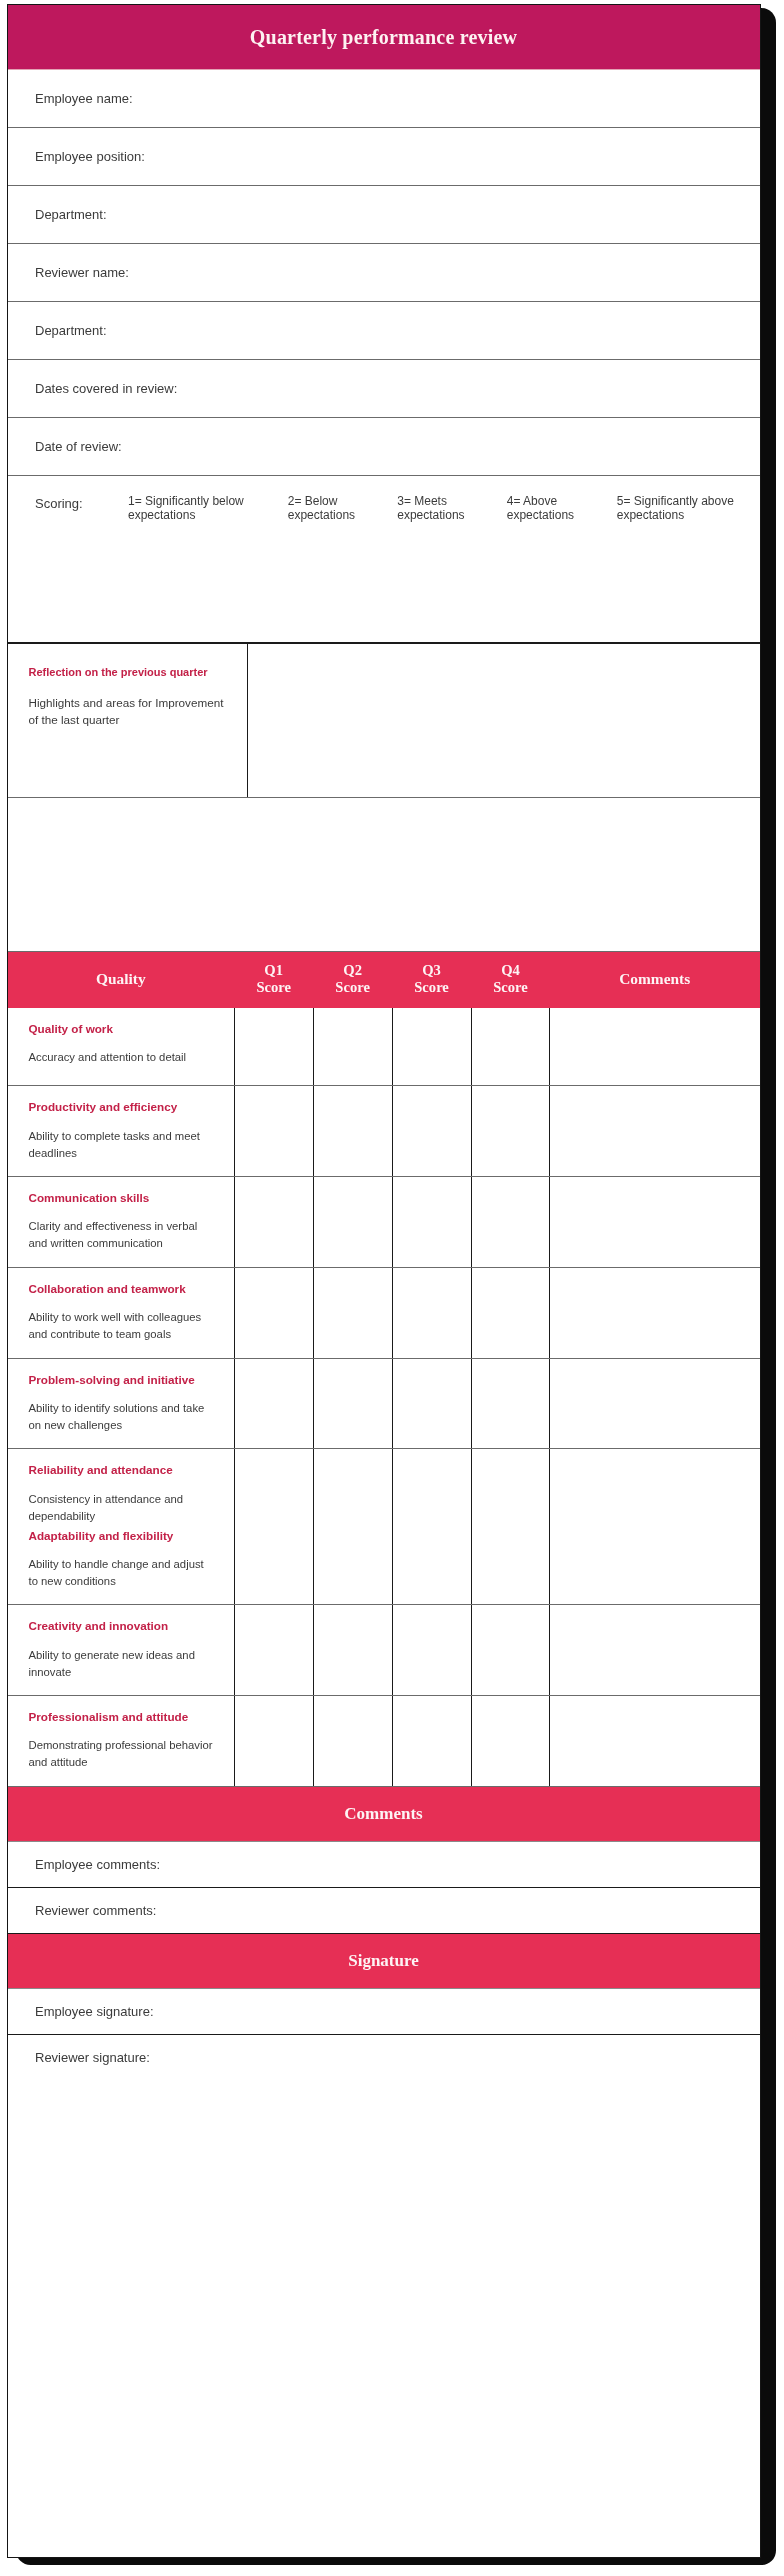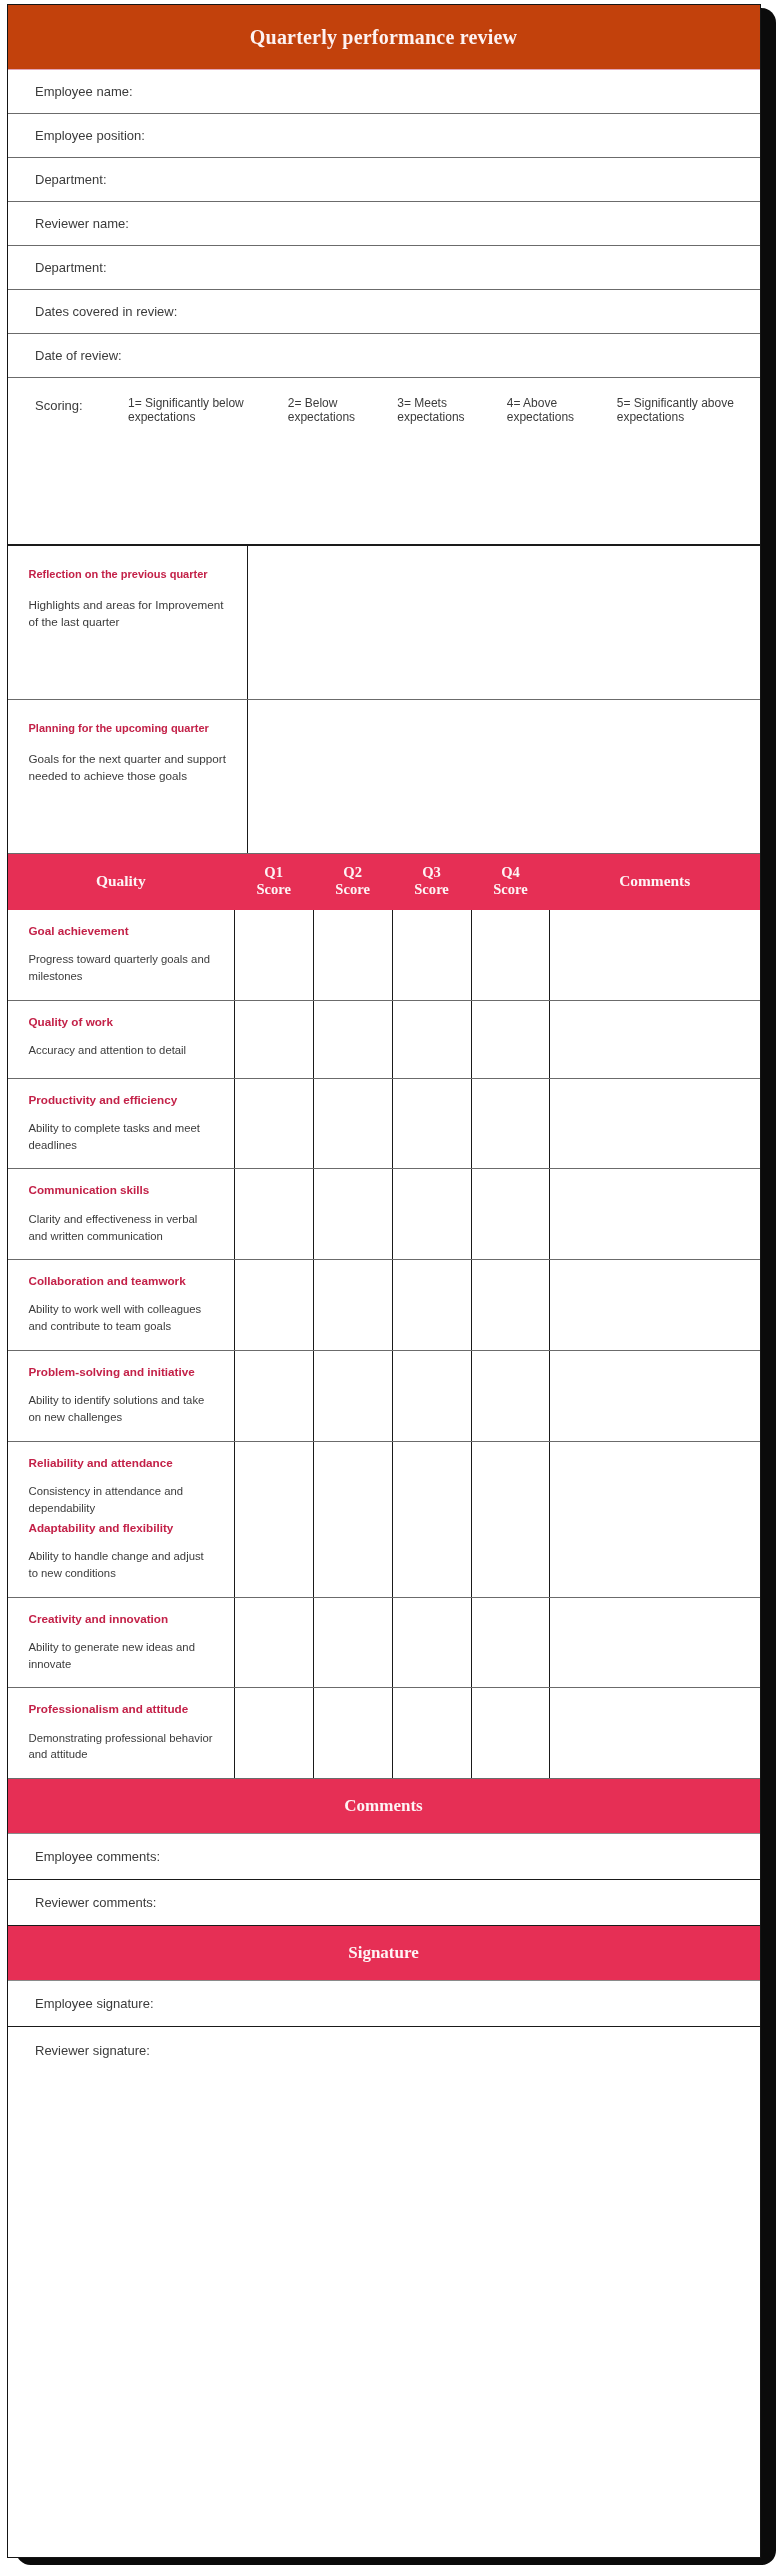--- a/index.html
+++ b/index.html
@@ -35,37 +35,37 @@
     top: 4px;
     width: 754px;
     height: 2554px;
     background: #ffffff;
     border: 0.8px solid #151515;
   }
 
   
   .title-bar {
     height: 65px;
-    background: #c2410c;
+    background: #be185d;
     display: flex;
     align-items: center;
     justify-content: center;
     border-bottom: 1.6px solid #e3a3b5;
   }
   .title-bar .title-text {
     color: #fdf2f2;
     font-family: "Liberation Serif", serif;
     font-weight: bold;
     font-size: 20px;
     letter-spacing: 0.2px;
   }
 
   
   .info-row {
-    height: 44px;
+    height: 58px;
     display: flex;
     align-items: center;
     border-bottom: 1.6px solid #6b6b6b;
     padding-left: 27.5px;
   }
   .info-row .info-label {
     font-size: 13px;
     color: #3b3b3b;
     font-weight: 500;
   }
@@ -233,24 +233,20 @@
 
     <div id="reflection-section">
         <div class="reflect-row">
           <div class="reflect-left">
             <div class="reflect-head">Reflection on the previous quarter</div>
             <div class="reflect-desc">Highlights and areas for Improvement of the last quarter</div>
           </div>
           <div class="reflect-right"></div>
         </div>
         <div class="reflect-row">
-          <div class="reflect-left">
-            <div class="reflect-head">Planning for the upcoming quarter</div>
-            <div class="reflect-desc">Goals for the next quarter and support needed to achieve those goals</div>
-          </div>
           <div class="reflect-right"></div>
         </div>
       </div>
 
     <table class="q-table">
       <colgroup>
         <col class="c-quality">
           <col class="c-score">
           <col class="c-score">
         <col class="c-score">
@@ -281,35 +277,20 @@
           <th>
             <span>Comments</span>
           </th>
         </tr>
       </thead>
       <tbody id="quality-body">
           <tr>
             <td>
               <div class="q-cell">
                 <div class="q-group">
-                  <div class="q-name">Goal achievement</div>
-                  <div class="q-desc">Progress toward quarterly goals and milestones</div>
-                </div>
-              </div>
-            </td>
-            <td></td>
-            <td></td>
-            <td></td>
-            <td></td>
-            <td></td>
-          </tr>
-          <tr>
-            <td>
-              <div class="q-cell">
-                <div class="q-group">
                   <div class="q-name">Quality of work</div>
                   <div class="q-desc">Accuracy and attention to detail</div>
                 </div>
               </div>
             </td>
             <td></td>
             <td></td>
             <td></td>
             <td></td>
             <td></td>

